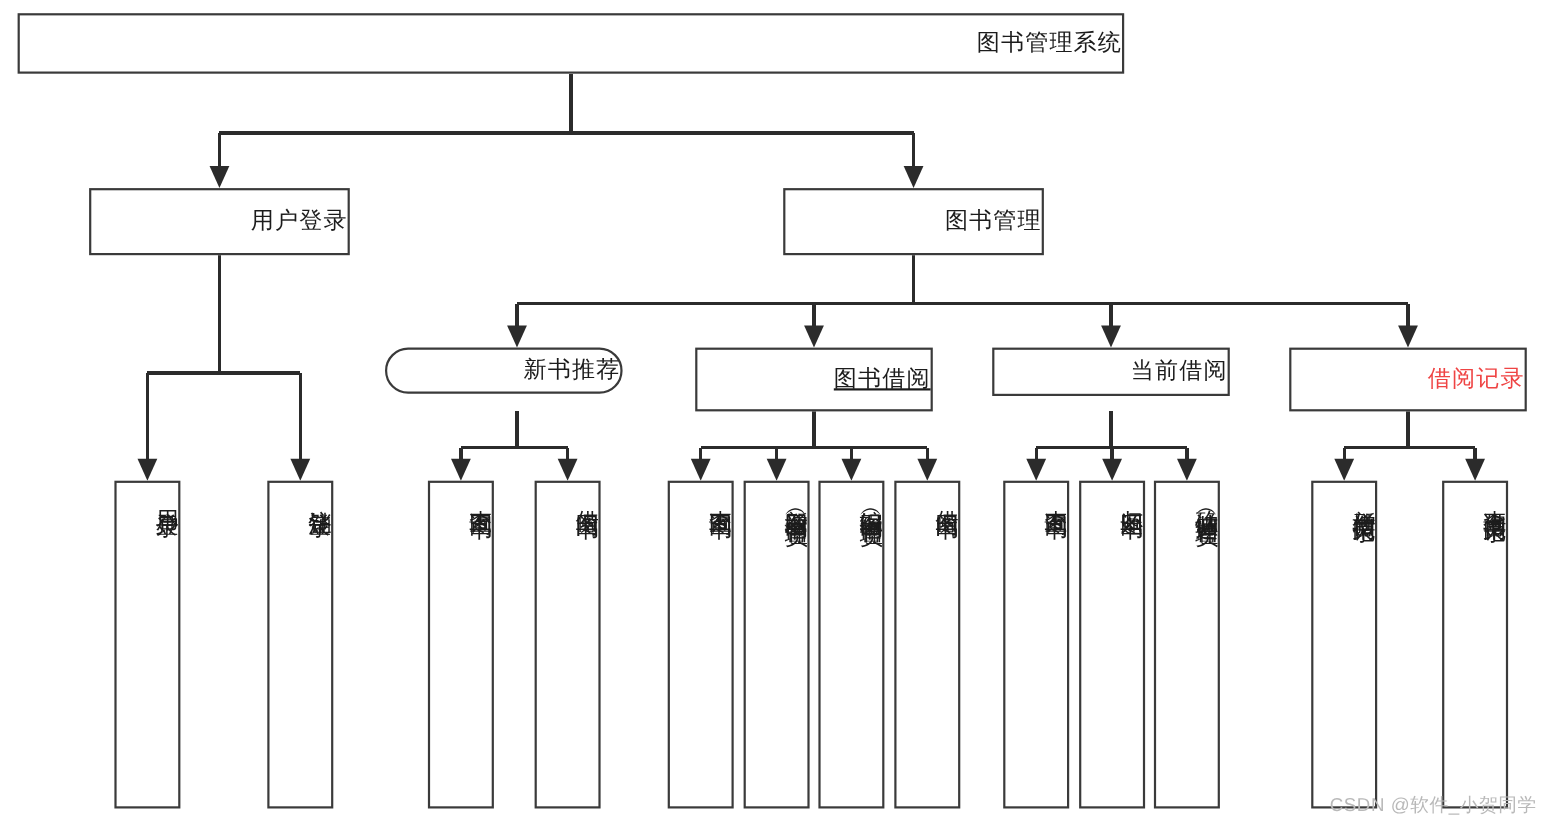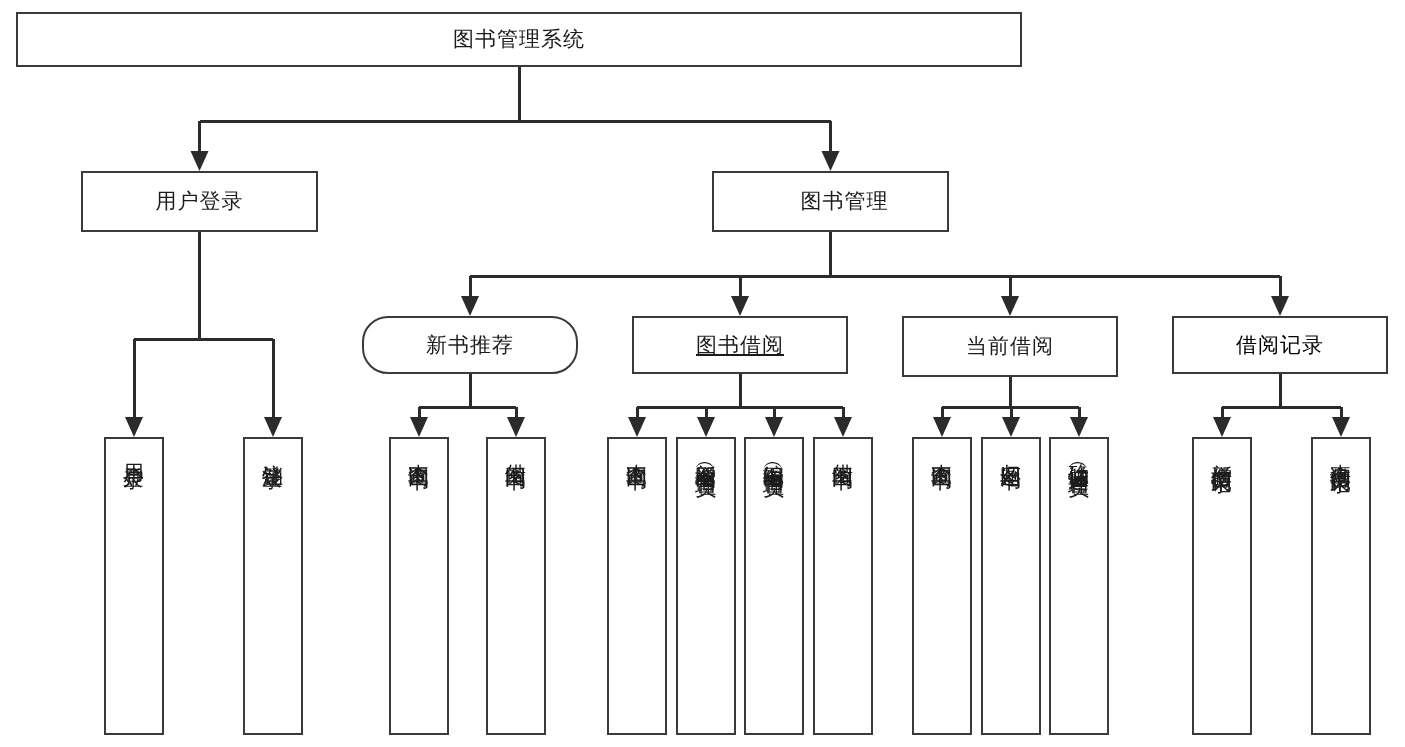--- a/index.html
+++ b/index.html
@@ -22,21 +22,21 @@
     height:747px;
     pointer-events:none;
   }
   .node{
     position:absolute;
     box-sizing:border-box;
     background:#ffffff;
     border:2px solid #8b5cf6;
     display:flex;
     align-items:center;
-    justify-content:center;
+    justify-content:flex-end;
     z-index:3;
   }
   .node-label{
     font-size:21px;
     line-height:1.25;
     color:#1c1c1c;
     letter-spacing:1px;
     white-space:nowrap;
     text-align:center;
   }
@@ -141,31 +141,31 @@
   <div id="nodes">
       <div class="node horiz" style="left: 16px; top: 12px; width: 1006px; height: 55px; border-color: rgb(58, 58, 58);">
         <span class="node-label" style="color: rgb(28, 28, 28);">图书管理系统</span>
       </div>
       <div class="node horiz" style="left: 81px; top: 171px; width: 237px; height: 61px; border-color: rgb(58, 58, 58);">
         <span class="node-label" style="color: rgb(28, 28, 28);">用户登录</span>
       </div>
       <div class="node horiz" style="left: 712px; top: 171px; width: 237px; height: 61px; border-color: rgb(58, 58, 58);">
         <span class="node-label" style="color: rgb(28, 28, 28); margin-left: 28px;">图书管理</span>
       </div>
-      <div class="node horiz" style="left: 362px; top: 316px; width: 216px; height: 58px; border-color: rgb(58, 58, 58); border-radius: 26px;">
+      <div class="node horiz" style="left: 350px; top: 316px; width: 216px; height: 42px; border-color: rgb(58, 58, 58); border-radius: 26px;">
         <span class="node-label" style="color: rgb(28, 28, 28);">新书推荐</span>
       </div>
       <div class="node horiz" style="left: 632px; top: 316px; width: 216px; height: 58px; border-color: rgb(58, 58, 58); text-decoration: underline;">
         <span class="node-label" style="color: rgb(28, 28, 28);">图书借阅</span>
       </div>
-      <div class="node horiz" style="left: 902px; top: 316px; width: 216px; height: 61px; border-color: rgb(58, 58, 58);">
+      <div class="node horiz" style="left: 902px; top: 316px; width: 216px; height: 44px; border-color: rgb(58, 58, 58);">
         <span class="node-label" style="color: rgb(28, 28, 28);">当前借阅</span>
       </div>
       <div class="node horiz" style="left: 1172px; top: 316px; width: 216px; height: 58px; border-color: rgb(58, 58, 58);">
-        <span class="node-label" style="color: #000000;">借阅记录</span>
+        <span class="node-label" style="color: #ef4444;">借阅记录</span>
       </div>
       <div class="node vert" style="left: 104px; top: 437px; width: 60px; height: 298px; border-color: rgb(58, 58, 58);">
         <span class="node-label" style="color: rgb(28, 28, 28);">用户登录</span>
       </div>
       <div class="node vert" style="left: 243px; top: 437px; width: 60px; height: 298px; border-color: rgb(58, 58, 58);">
         <span class="node-label" style="color: rgb(28, 28, 28);">注销登录</span>
       </div>
       <div class="node vert" style="left: 389px; top: 437px; width: 60px; height: 298px; border-color: rgb(58, 58, 58);">
         <span class="node-label" style="color: rgb(28, 28, 28);">查询图书</span>
       </div>
@@ -193,13 +193,14 @@
       <div class="node vert" style="left: 1049px; top: 437px; width: 60px; height: 298px; border-color: rgb(58, 58, 58);">
         <span class="node-label" style="color: rgb(28, 28, 28);">确认归还（管理员）</span>
       </div>
       <div class="node vert" style="left: 1192px; top: 437px; width: 60px; height: 298px; border-color: rgb(58, 58, 58);">
         <span class="node-label" style="color: rgb(28, 28, 28);">新增借阅记录</span>
       </div>
       <div class="node vert" style="left: 1311px; top: 437px; width: 60px; height: 298px; border-color: rgb(58, 58, 58);">
         <span class="node-label" style="color: rgb(28, 28, 28);">查询借阅记录</span>
       </div>
     </div>
+  <div id="watermark">CSDN @软件_小贺同学</div>
 </div>
 
 </body></html>

